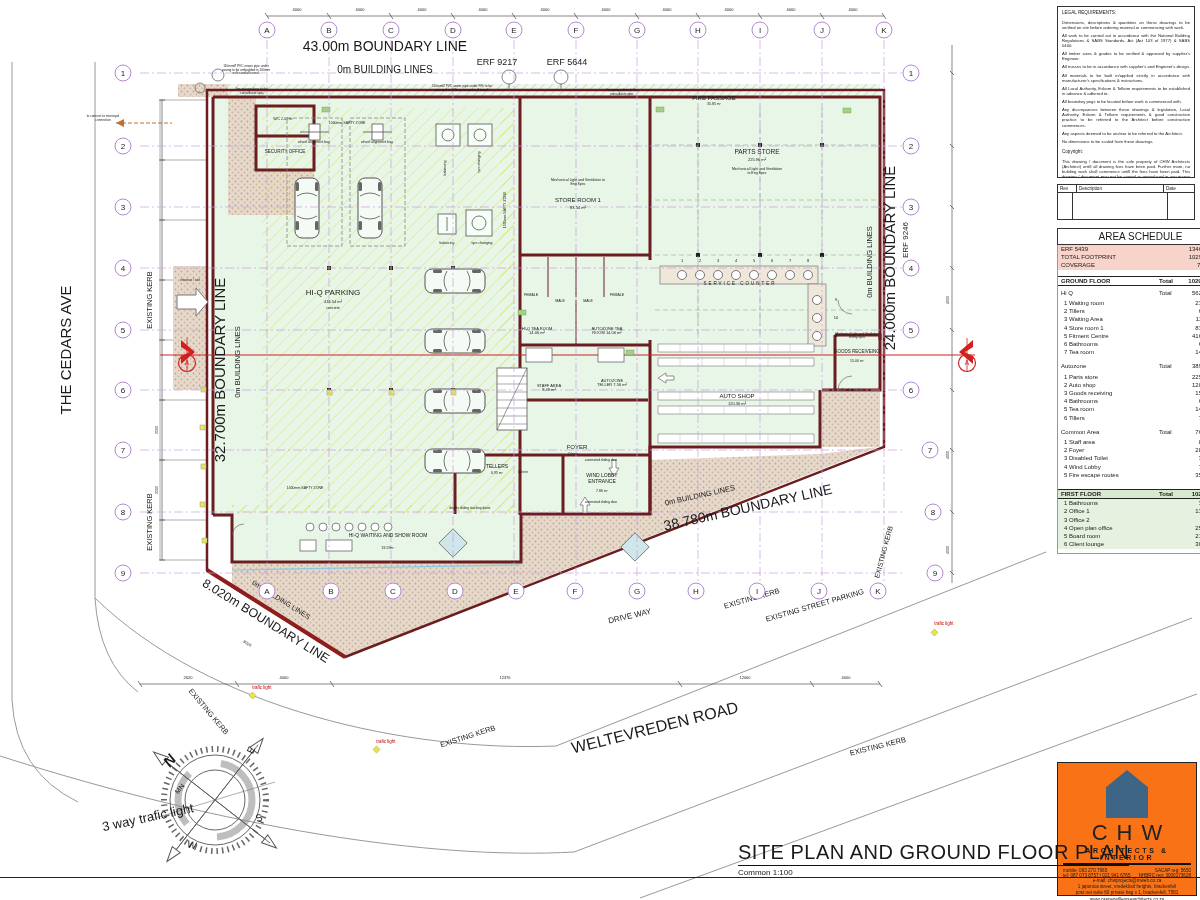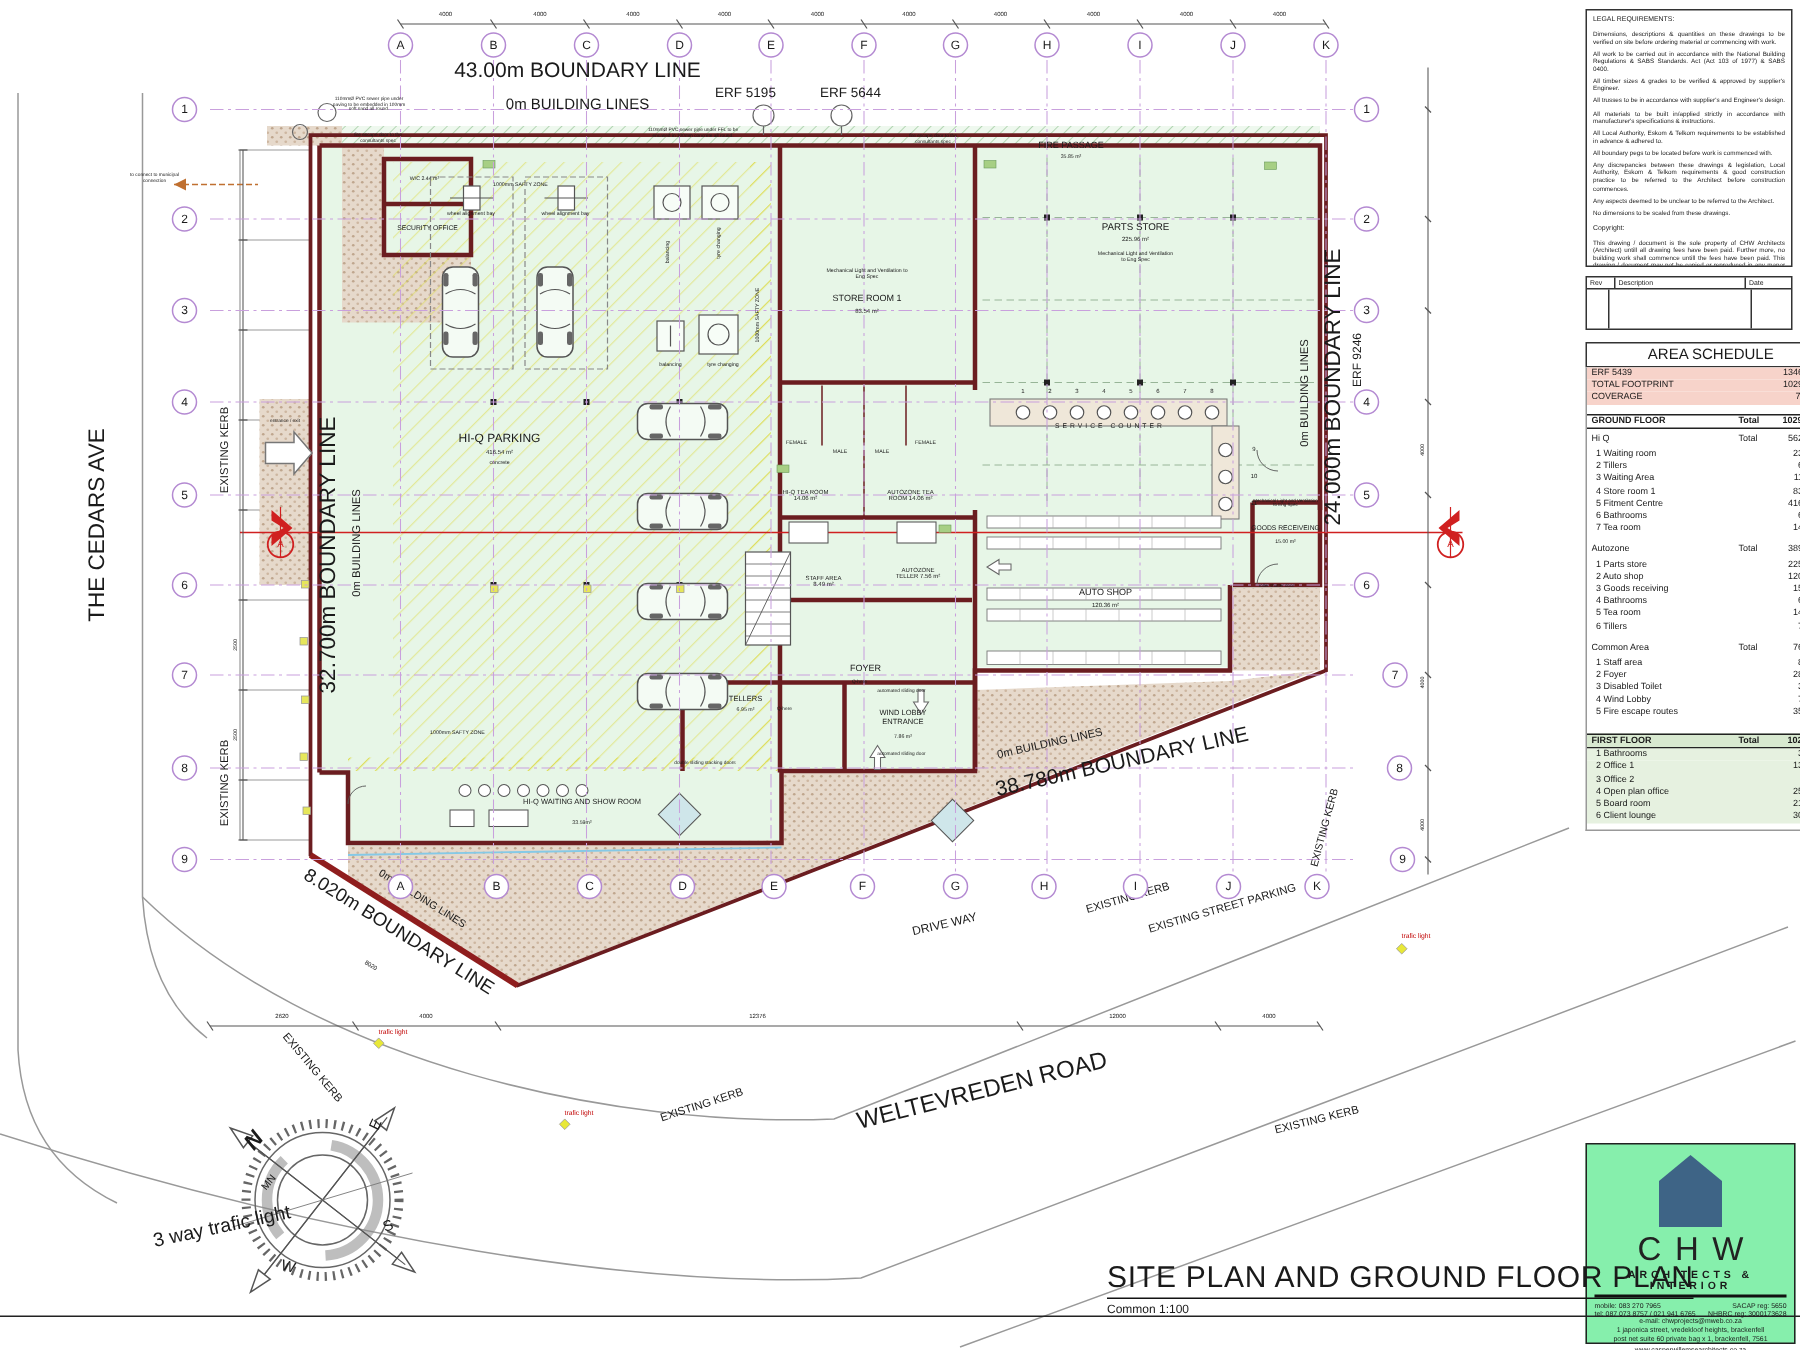--- a/index.html
+++ b/index.html
@@ -30,21 +30,21 @@
   .r{display:flex;font-size:6px;line-height:8.2px;padding:0 3px;}
   .r .n{flex:1;overflow:hidden;white-space:nowrap;}
   .r .m{width:20px;}
   .r .v{width:40px;text-align:right;}
   .r.pink{background:#f7d3ca;}
   .r.hdr{font-weight:bold;border-top:1.4px solid #222;border-bottom:1.4px solid #222;}
   .r.ffh{font-weight:bold;border-top:1.4px solid #222;border-bottom:1.4px solid #222;background:#d8e9d0;}
   .r.ff{background:#e6f1e0;}
   .gap{height:6px;}
   #tblock{position:absolute;left:1057px;top:762px;width:140px;height:134px;border:1.5px solid #222;
-          box-sizing:border-box;text-align:center;background:#86efac;}
+          box-sizing:border-box;text-align:center;background:#f97316;}
   #house{width:42px;height:48px;background:#3e6486;margin:7px auto 2px;
          clip-path:polygon(50% 0,100% 36%,100% 100%,0 100%,0 36%);}
   #chw{font-size:22px;letter-spacing:9px;padding-left:9px;color:#222;}
   #tsub{font-size:7px;font-weight:bold;letter-spacing:2.6px;border-bottom:2px solid #111;
         margin:1px 5px 3px;padding-bottom:2px;}
   .tb-row{display:flex;justify-content:space-between;font-size:4.6px;padding:0 5px;}
   .tb-c{font-size:4.6px;line-height:1.35;}
   #main-title{position:absolute;left:738px;top:841px;}
   #main-title .t{font-size:20px;letter-spacing:.5px;border-bottom:1.5px solid #111;padding-bottom:1px;}
   #main-title .s{font-size:8px;margin-top:2px;}
@@ -398,21 +398,21 @@
         <line x1="159" y1="400" x2="165" y2="400" stroke="#555" stroke-width="0.8"></line>
         <line x1="159" y1="460" x2="165" y2="460" stroke="#555" stroke-width="0.8"></line>
         <line x1="159" y1="520" x2="165" y2="520" stroke="#555" stroke-width="0.8"></line>
         <line x1="159" y1="560" x2="165" y2="560" stroke="#555" stroke-width="0.8"></line>
       </g>
 </svg>
 
 <div id="labels">
       <div class="pl" style="left: 385px; top: 47px; font-size: 14px; transform: translate(-50%, -50%) rotate(0deg);">43.00m BOUNDARY LINE</div>
       <div class="pl" style="left: 385px; top: 70px; font-size: 10px; transform: translate(-50%, -50%) rotate(0deg);">0m BUILDING LINES</div>
-      <div class="pl" style="left: 497px; top: 62px; font-size: 9px; transform: translate(-50%, -50%) rotate(0deg);">ERF 5195</div>
+      <div class="pl" style="left: 497px; top: 62px; font-size: 9px; transform: translate(-50%, -50%) rotate(0deg);">ERF 9217</div>
       <div class="pl" style="left: 567px; top: 62px; font-size: 9px; transform: translate(-50%, -50%) rotate(0deg);">ERF 5644</div>
       <div class="pl" style="left: 66px; top: 350px; font-size: 15px; transform: translate(-50%, -50%) rotate(-90deg);">THE CEDARS AVE</div>
       <div class="pl" style="left: 220px; top: 370px; font-size: 15px; transform: translate(-50%, -50%) rotate(-90deg);">32.700m BOUNDARY LINE</div>
       <div class="pl" style="left: 238px; top: 362px; font-size: 7.5px; transform: translate(-50%, -50%) rotate(-90deg);">0m BUILDING LINES</div>
       <div class="pl" style="left: 150px; top: 300px; font-size: 7.5px; transform: translate(-50%, -50%) rotate(-90deg);">EXISTING KERB</div>
       <div class="pl" style="left: 150px; top: 522px; font-size: 7.5px; transform: translate(-50%, -50%) rotate(-90deg);">EXISTING KERB</div>
       <div class="pl" style="left: 890px; top: 258px; font-size: 15px; transform: translate(-50%, -50%) rotate(-90deg);">24.000m BOUNDARY LINE</div>
       <div class="pl" style="left: 870px; top: 262px; font-size: 7.5px; transform: translate(-50%, -50%) rotate(-90deg);">0m BUILDING LINES</div>
       <div class="pl" style="left: 906px; top: 240px; font-size: 8px; transform: translate(-50%, -50%) rotate(-90deg);">ERF 9246</div>
       <div class="pl" style="left: 884px; top: 552px; font-size: 7px; transform: translate(-50%, -50%) rotate(-75deg);">EXISTING KERB</div>

